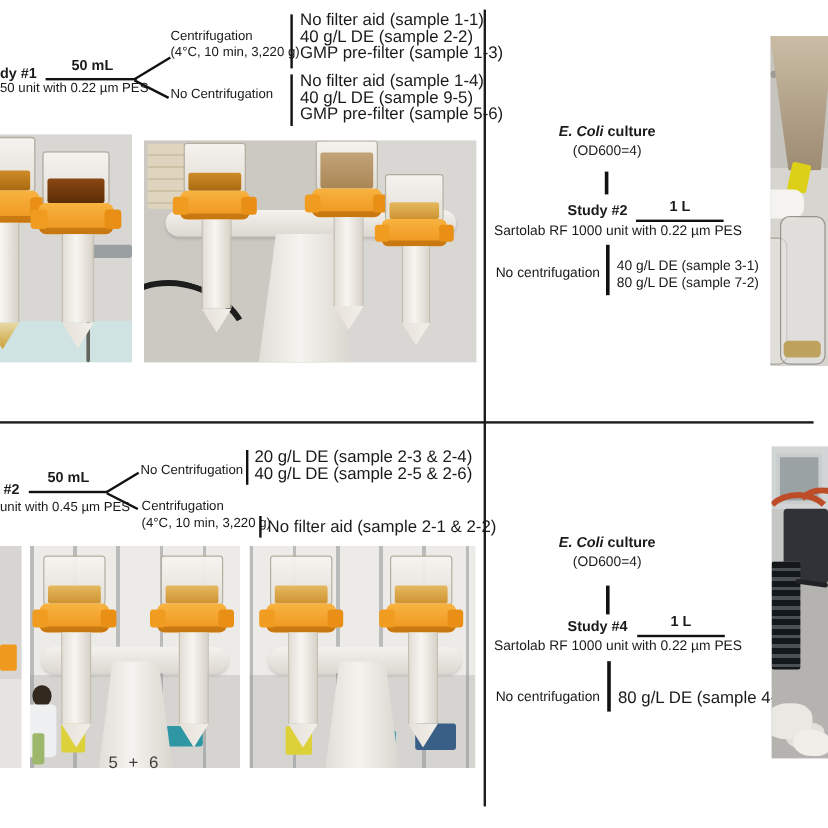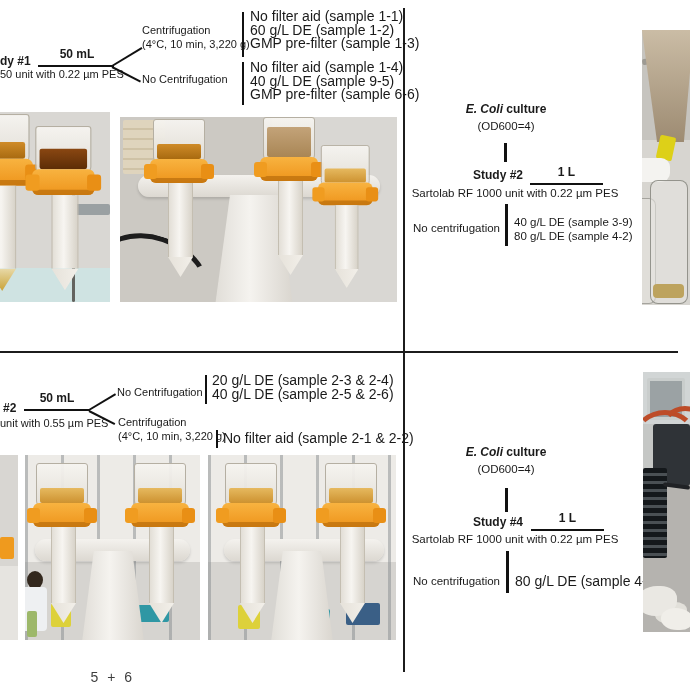--- a/index.html
+++ b/index.html
@@ -63,30 +63,30 @@
   <div class="t big b ctr" style="left:40px;top:48px;width:74px;">50 mL</div>
   <div class="rule" style="left:38px;top:65px;width:76px;"></div>
   <div class="diag" style="left:112px;top:65px;width:35px;transform:rotate(-31deg);"></div>
   <div class="diag" style="left:112px;top:66px;width:32px;transform:rotate(27deg);"></div>
 
   <div class="t" style="left:142px;top:24px;">Centrifugation</div>
   <div class="t" style="left:142px;top:38px;">(4°C, 10 min, 3,220 g)</div>
   <div class="vbar" style="left:242px;top:12px;height:45px;"></div>
   <div class="samples" style="left:250px;top:10px;">
     <div>No filter aid (sample 1-1)</div>
-    <div>60 g/L DE (sample 1-2)</div>
+    <div>40 g/L DE (sample 2-2)</div>
     <div>GMP pre-filter (sample 1-3)</div>
   </div>
 
   <div class="t" style="left:142px;top:73px;">No Centrifugation</div>
   <div class="vbar" style="left:242px;top:62px;height:43px;"></div>
   <div class="samples" style="left:250px;top:61px;">
     <div>No filter aid (sample 1-4)</div>
     <div>40 g/L DE (sample 9-5)</div>
-    <div>GMP pre-filter (sample 6-6)</div>
+    <div>GMP pre-filter (sample 5-6)</div>
   </div>
 
   <div class="photo" style="left:0;top:112px;width:110px;height:190px;background:linear-gradient(180deg,#d9d7d3 0 82%,#cfe3e2 82% 100%);">
     <div class="blk" style="left:58px;top:92px;width:52px;height:11px;background:#9aa0a2;"></div>
     <div class="blk" style="left:72px;top:46px;width:3px;height:144px;background:#63635f;"></div>
     <div class="fu" style="left:-32px;top:2px;transform:scale(1.12);transform-origin:0 0;">
       <div class="cup">
           <div class="liq"></div>
         </div>
       <div class="clamp"></div>
@@ -130,21 +130,21 @@
       <div class="cup">
           <div class="liq"></div>
         </div>
       <div class="clamp"></div>
       <div class="tube"></div>
       <div class="tip"></div>
     </div>
   </div>
 
   <div class="t big b" style="left:3px;top:402px;">#2</div>
-  <div class="t" style="left:0;top:417px;">unit with 0.55 µm PES</div>
+  <div class="t" style="left:0;top:417px;">unit with 0.45 µm PES</div>
   <div class="t big b ctr" style="left:25px;top:392px;width:64px;">50 mL</div>
   <div class="rule" style="left:24px;top:409px;width:66px;"></div>
   <div class="diag" style="left:89px;top:409px;width:31px;transform:rotate(-31deg);"></div>
   <div class="diag" style="left:89px;top:410px;width:29px;transform:rotate(27deg);"></div>
 
   <div class="t" style="left:117px;top:386px;">No Centrifugation</div>
   <div class="vbar" style="left:205px;top:375px;height:29px;"></div>
   <div class="samples" style="left:212px;top:374px;">
     <div>20 g/L DE (sample 2-3 &amp; 2-4)</div>
     <div>40 g/L DE (sample 2-5 &amp; 2-6)</div>
@@ -205,36 +205,36 @@
     </div>
     <div class="fu tan" style="left:114px;top:8px;">
       <div class="cup">
           <div class="liq"></div>
         </div>
       <div class="clamp"></div>
       <div class="tube" style="height:76px;"></div>
       <div class="tip" style="top:140px;"></div>
     </div>
   </div>
-  <div class="cap" style="left:25px;top:669px;width:175px;">5 + 6</div>
+  <div class="cap" style="left:25px;top:627px;width:175px;">5 + 6</div>
 
   <div class="t2 b ctr" style="left:401px;top:103px;width:210px;font-size:12px;">
     <span class="i">E. Coli</span><span> culture</span>
   </div>
   <div class="t2 ctr" style="left:401px;top:120px;width:210px;">(OD600=4)</div>
   <div class="vbar" style="left:504px;top:143px;height:19px;width:3px;"></div>
   <div class="t big b rgt" style="left:413px;top:169px;width:110px;">Study #2</div>
   <div class="t big b ctr" style="left:530px;top:166px;width:73px;">1 L</div>
   <div class="rule" style="left:530px;top:183px;width:73px;"></div>
   <div class="t2 ctr" style="left:400px;top:187px;width:230px;">Sartolab RF 1000 unit with 0.22 µm PES</div>
   <div class="vbar" style="left:505px;top:204px;height:42px;width:2.5px;"></div>
   <div class="t2 rgt" style="left:395px;top:222px;width:105px;">No centrifugation</div>
   <div class="samples" style="left:514px;top:216px;font-size:11.5px;">
-    <div>40 g/L DE (sample 3-9)</div>
-    <div>80 g/L DE (sample 4-2)</div>
+    <div>40 g/L DE (sample 3-1)</div>
+    <div>80 g/L DE (sample 7-2)</div>
   </div>
 
   <div class="photo" style="left:642px;top:30px;width:48px;height:275px;background:linear-gradient(180deg,#c6c4bf 0 40%,#d7d5d0 40% 100%);">
     <div class="blk" style="left:0;top:26px;width:48px;height:6px;background:#9d9a93;transform:rotate(-8deg);"></div>
     <div class="blk" style="left:-4px;top:-4px;width:56px;height:116px;background:linear-gradient(180deg,#ccbea7,#9d8b72);clip-path:polygon(6% 0,100% 0,82% 100%,34% 100%);"></div>
     <div class="blk" style="left:16px;top:106px;width:16px;height:24px;background:#ddd018;transform:rotate(12deg);"></div>
     <div class="blk" style="left:-8px;top:128px;width:36px;height:24px;background:#f4f3f0;border-radius:9px;"></div>
     <div class="blk" style="left:-12px;top:168px;width:24px;height:104px;background:rgba(230,229,224,.6);border:1px solid rgba(150,150,142,.8);border-radius:7px;"></div>
     <div class="blk" style="left:8px;top:150px;width:36px;height:122px;background:rgba(231,230,225,.55);border:1.5px solid rgba(140,140,132,.9);border-radius:8px;"></div>
     <div class="blk" style="left:11px;top:254px;width:31px;height:14px;background:#bda35e;border-radius:4px;"></div>

